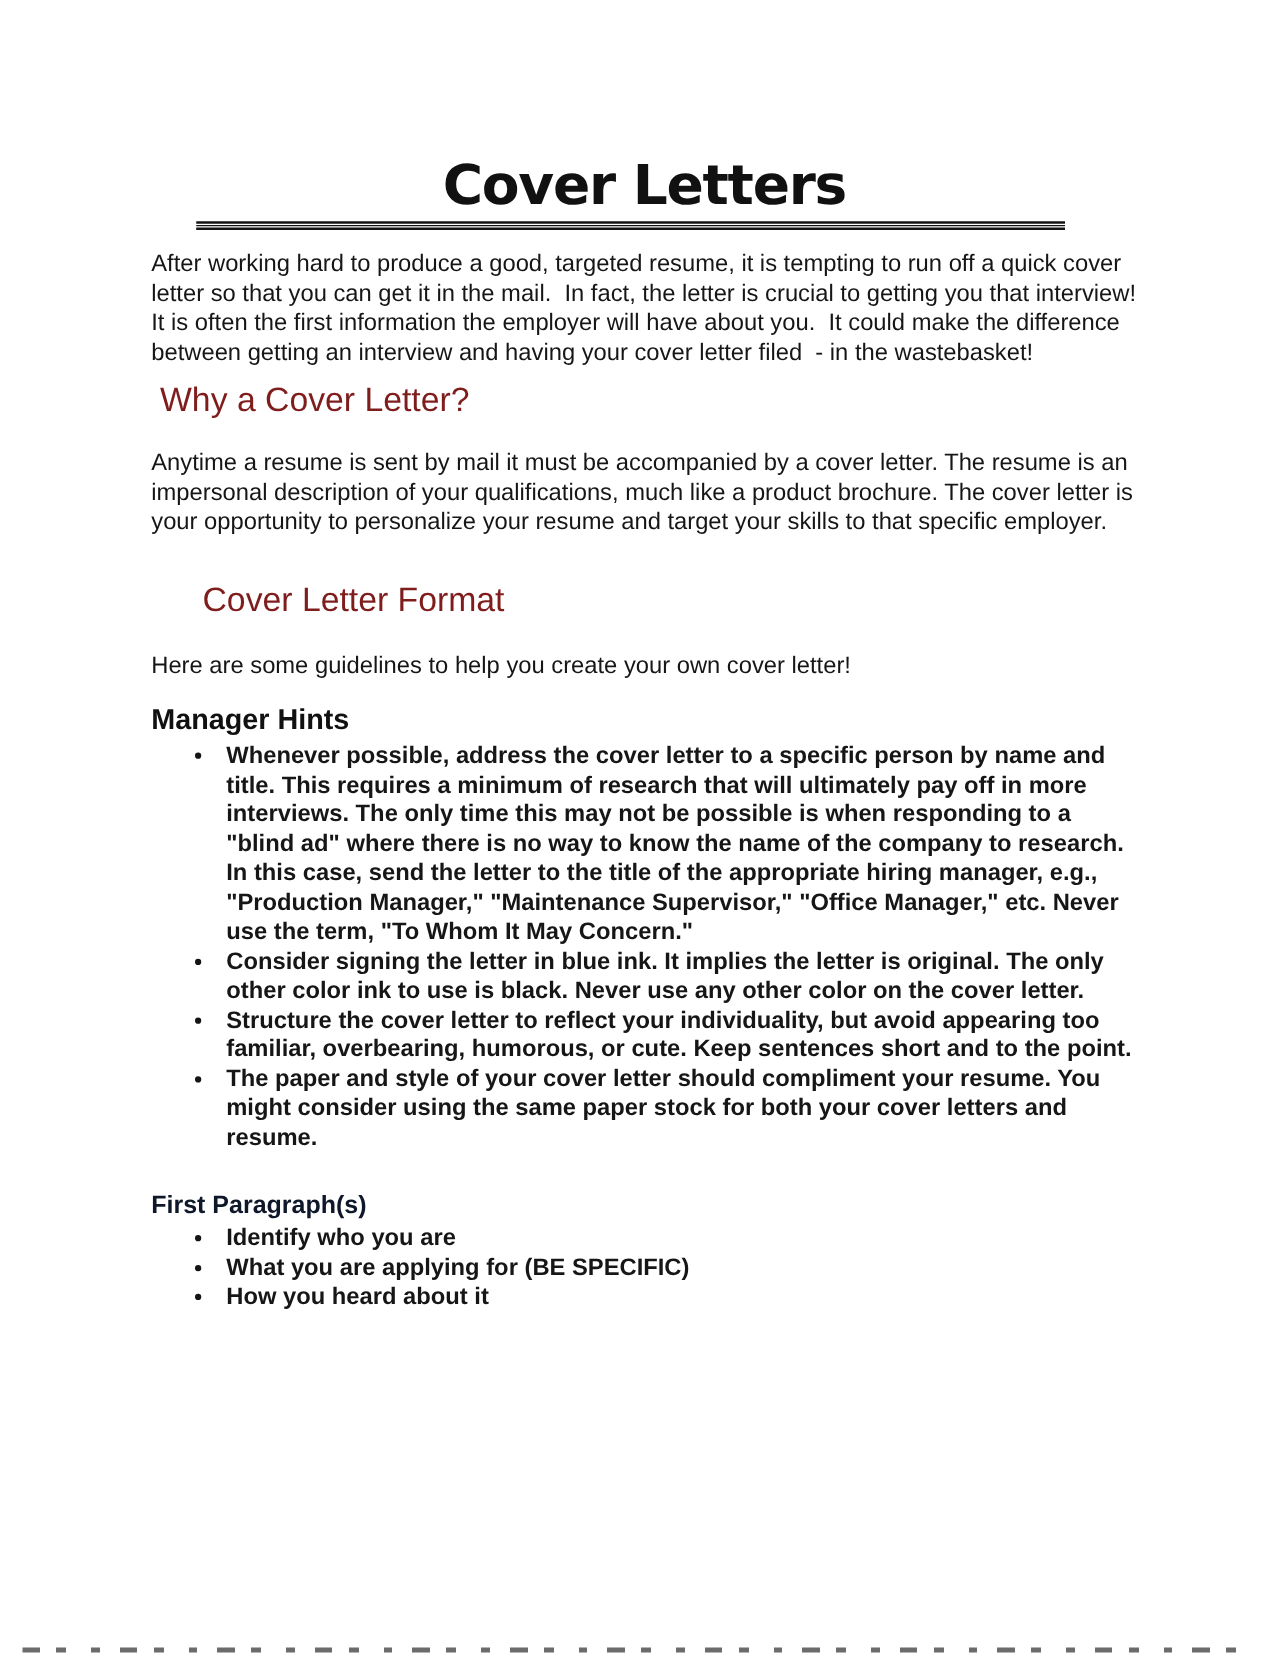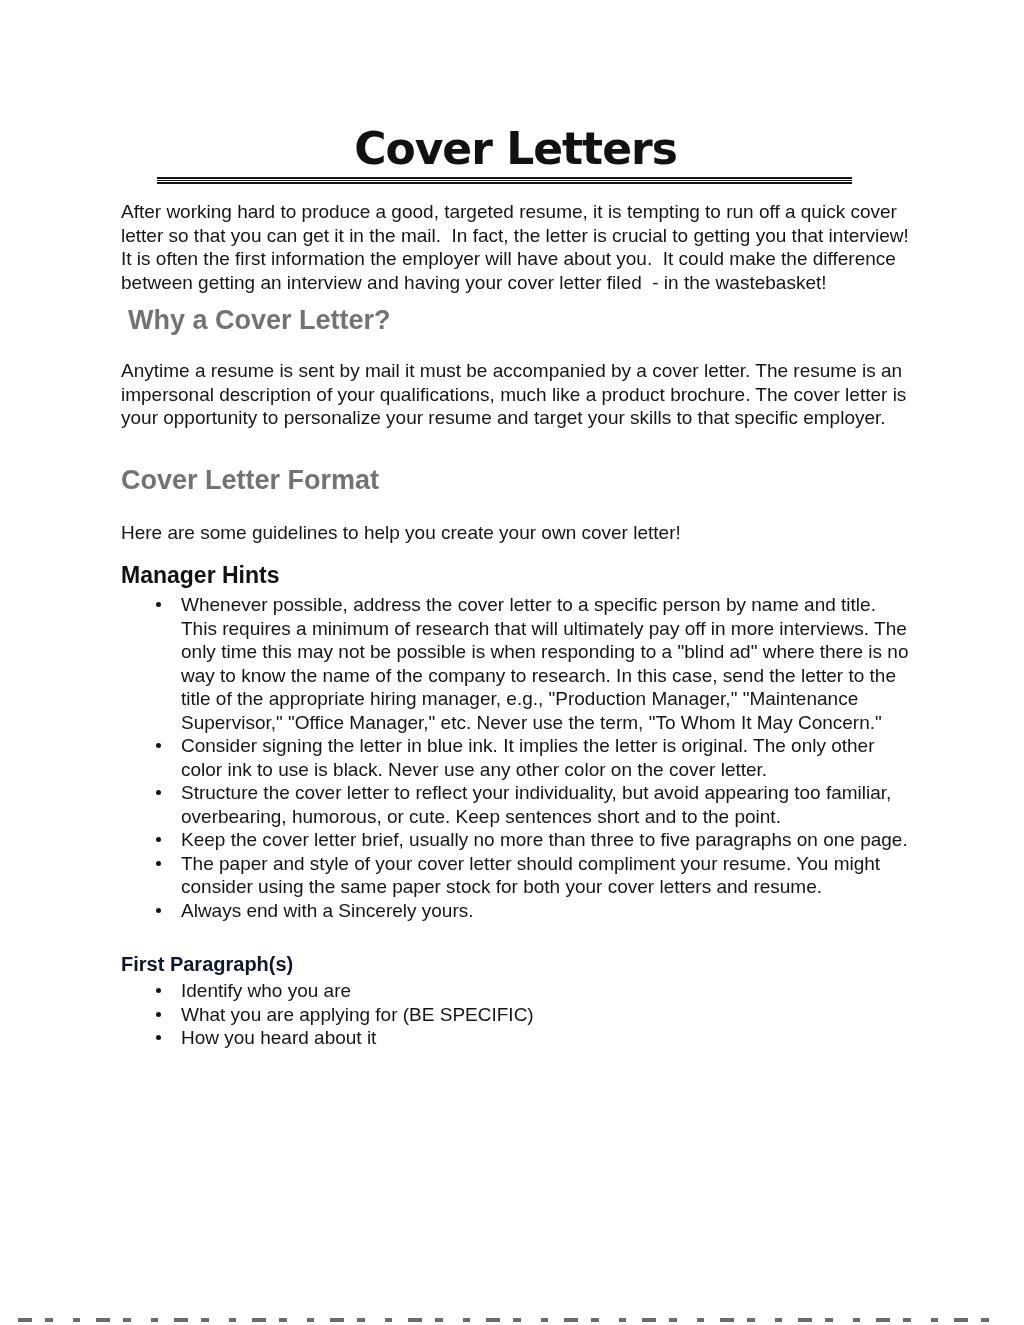--- a/index.html
+++ b/index.html
@@ -46,47 +46,48 @@
   .title-rule .ln3 { height: 2px; background: #141414; margin-top: 1px; }
   
   .body-text {
     font-size: 19px;
     line-height: 23.5px;
     white-space: pre-wrap;
     color: #161616;
   }
   .intro { margin-top: 16px; }
   .h-large {
-    font-weight: 700;
+    font-weight: 400;
     font-size: 27px;
     line-height: 27px;
-    color: #737373;
+    color: #7f1d1d;
   }
   .h-why    { margin-top: 13px; margin-left: 7px; }
   .p-why    { margin-top: 25px; }
-  .h-format { margin-top: 37px; }
+  .h-format { margin-top: 37px; margin-left: 41px; }
   .p-format { margin-top: 27px; }
   .h-medium {
     font-weight: 700;
     font-size: 23px;
     line-height: 23px;
     color: #111;
     margin-top: 20px;
   }
   .h-small {
     font-weight: 700;
     font-size: 20px;
     line-height: 20px;
     color: #0f172a;
     margin-top: 32px;
   }
   ul.bullets {
     list-style: none;
     padding: 0 0 0 60px;
     margin-top: 6px;
+    font-weight: bold;
   }
   ul.bullets.tight { margin-top: 5px; }
   ul.bullets li {
     position: relative;
     font-size: 19px;
     line-height: 23.5px;
     white-space: pre-wrap;
     color: #161616;
   }
   ul.bullets li::before {
@@ -140,23 +141,21 @@
   <h2 class="h-large h-format">Cover Letter Format</h2>
 
   <p class="body-text p-format">Here are some guidelines to help you create your own cover letter!</p>
 
   <h3 class="h-medium">Manager Hints</h3>
 
   <ul class="bullets">
     <li>Whenever possible, address the cover letter to a specific person by name and title. This requires a minimum of research that will ultimately pay off in more interviews. The only time this may not be possible is when responding to a "blind ad" where there is no way to know the name of the company to research. In this case, send the letter to the title of the appropriate hiring manager, e.g., "Production Manager," "Maintenance Supervisor," "Office Manager," etc. Never use the term, "To Whom It May Concern."</li>
     <li>Consider signing the letter in blue ink. It implies the letter is original. The only other color ink to use is black. Never use any other color on the cover letter.</li>
     <li>Structure the cover letter to reflect your individuality, but avoid appearing too familiar, overbearing, humorous, or cute. Keep sentences short and to the point.</li>
-    <li>Keep the cover letter brief, usually no more than three to five paragraphs on one page.</li>
     <li>The paper and style of your cover letter should compliment your resume. You might consider using the same paper stock for both your cover letters and resume.</li>
-    <li>Always end with a Sincerely yours.</li>
   </ul>
 
   <h4 class="h-small">First Paragraph(s)</h4>
 
   <ul class="bullets tight">
     <li>Identify who you are</li>
     <li>What you are applying for (BE SPECIFIC)</li>
     <li>How you heard about it</li>
   </ul>
 

